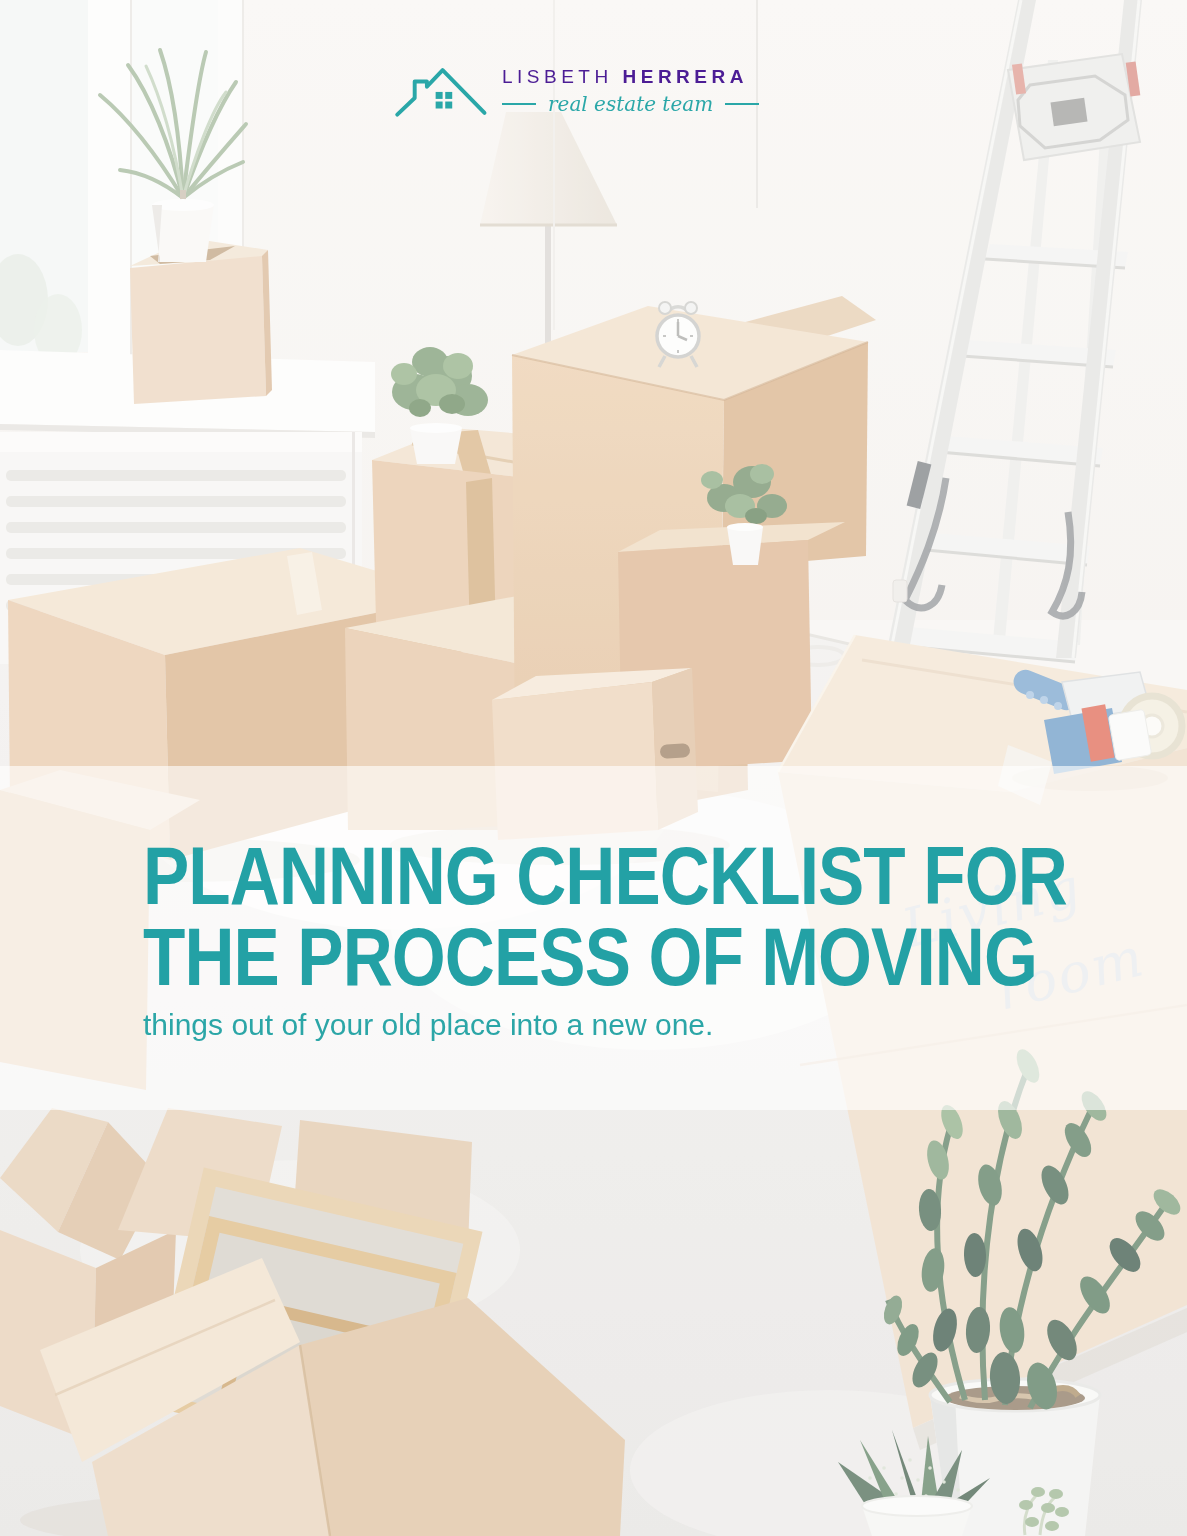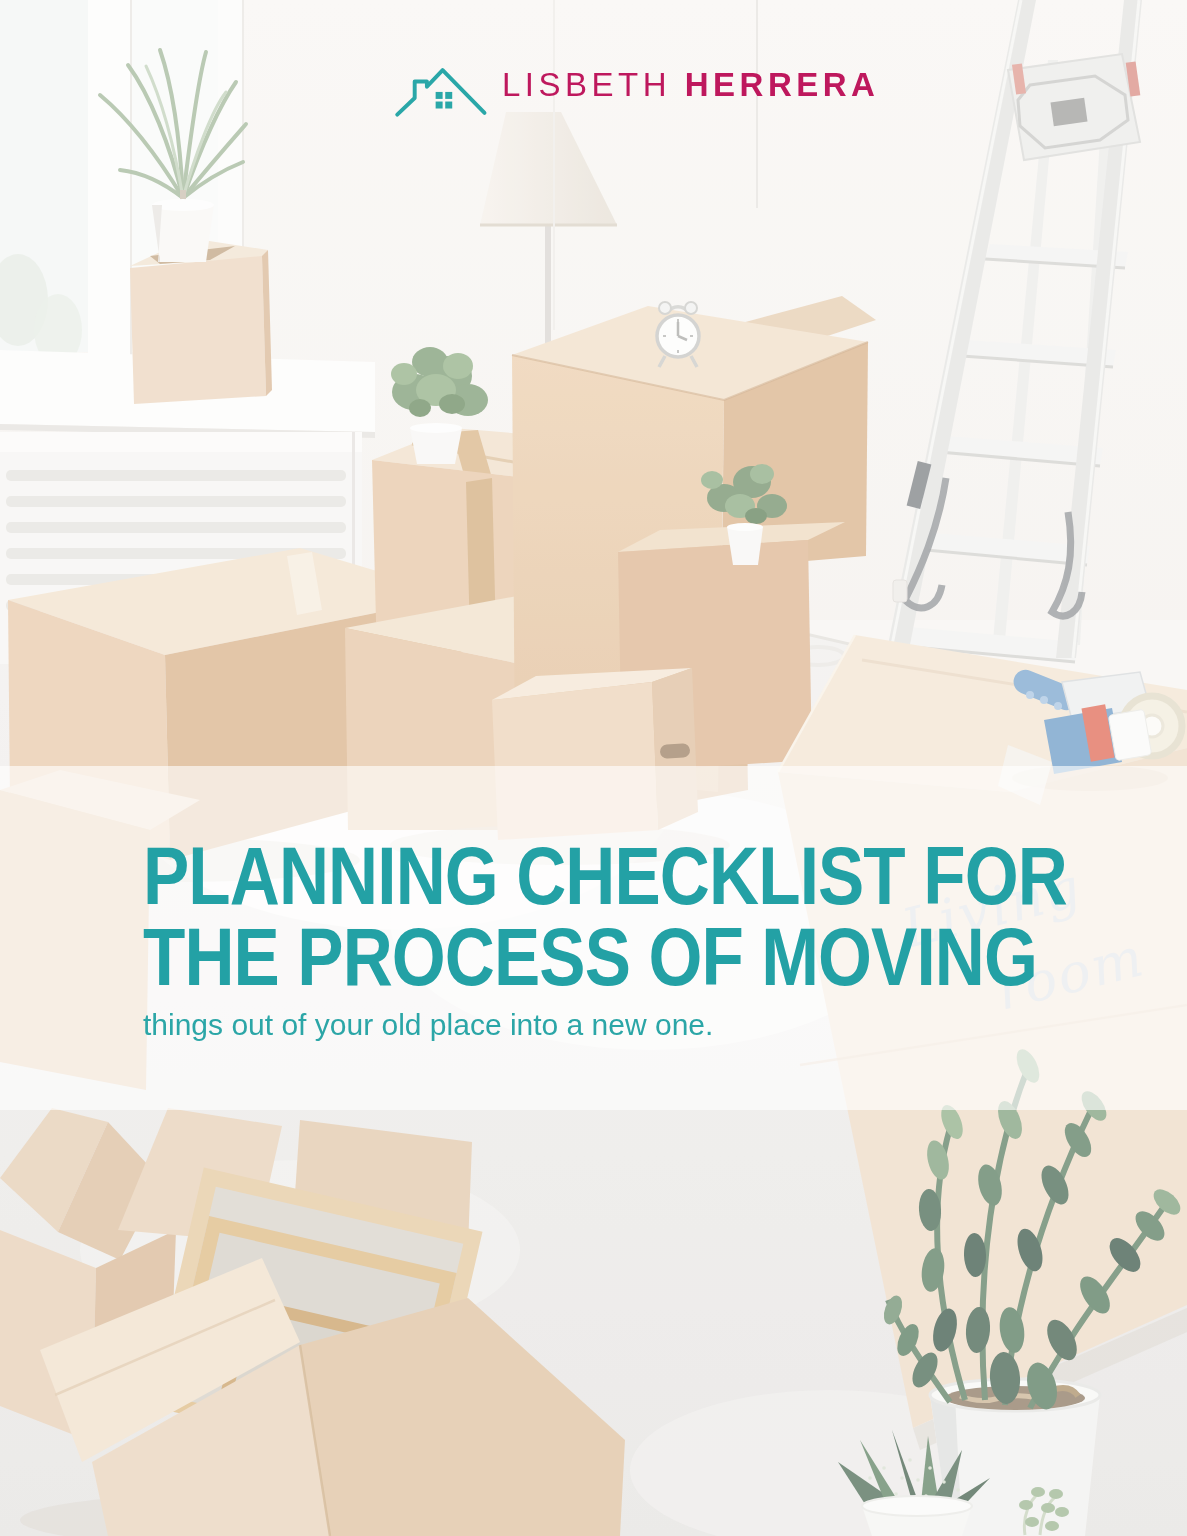--- a/index.html
+++ b/index.html
@@ -6,21 +6,21 @@
   .page{position:relative;width:1187px;height:1536px;overflow:hidden;
         background:#f6f3f0;font-family:"Liberation Sans",sans-serif;}
   .scene{position:absolute;left:0;top:0;}
   .wash{position:absolute;left:0;top:0;width:1187px;height:1536px;
         background:rgba(255,255,255,0.26);pointer-events:none;}
   .band{position:absolute;left:0;top:766px;width:1187px;height:344px;
         background:rgba(255,255,255,0.62);}
   
   .logo{position:absolute;left:392px;top:54px;display:flex;align-items:flex-start;gap:14px;}
   .logo-text{padding-top:12px;}
-  .logo-name{font-size:33px;letter-spacing:4.5px;color:#be185d;white-space:nowrap;}
+  .logo-name{font-size:19px;letter-spacing:4.5px;color:#4c1d95;white-space:nowrap;}
   .logo-name .first{font-weight:400;}
   .logo-name .last{font-weight:700;}
   .logo-tagline{margin-top:4px;display:flex;align-items:center;justify-content:center;gap:12px;
         color:#2aa7a8;font-family:"DejaVu Serif",serif;font-style:italic;font-size:20px;}
   .logo-tagline .dash{width:34px;height:2px;background:#2aa7a8;}
   
   .hero{position:absolute;left:143px;top:836px;}
   .hero-title{font-weight:700;font-size:81px;line-height:81px;letter-spacing:-1px;
         color:#23a1a5;transform:scaleX(0.855);transform-origin:0 0;white-space:nowrap;}
   .hero-sub{position:absolute;left:0;top:170px;width:874px;font-size:30px;line-height:37.5px;
@@ -388,20 +388,25 @@
           <rect x="61" y="42" width="8" height="8"></rect>
         <rect x="50" y="53" width="8" height="8"></rect>
           <rect x="61" y="53" width="8" height="8"></rect>
       </g>
     </svg>
     <div class="logo-text">
       <div class="logo-name">
         <span class="first">LISBETH</span>
         <span class="last">HERRERA</span>
       </div>
+      <div class="logo-tagline">
+        <span class="dash"></span>
+        <span>real estate team</span>
+        <span class="dash"></span>
+      </div>
     </div>
   </header>
 
   <main class="hero">
     <div class="hero-title">
       <div>PLANNING CHECKLIST FOR</div>
       <div>THE PROCESS OF MOVING</div>
     </div>
     <div class="hero-sub">
       <div class="l2">things out of your old place into a new one.</div>

